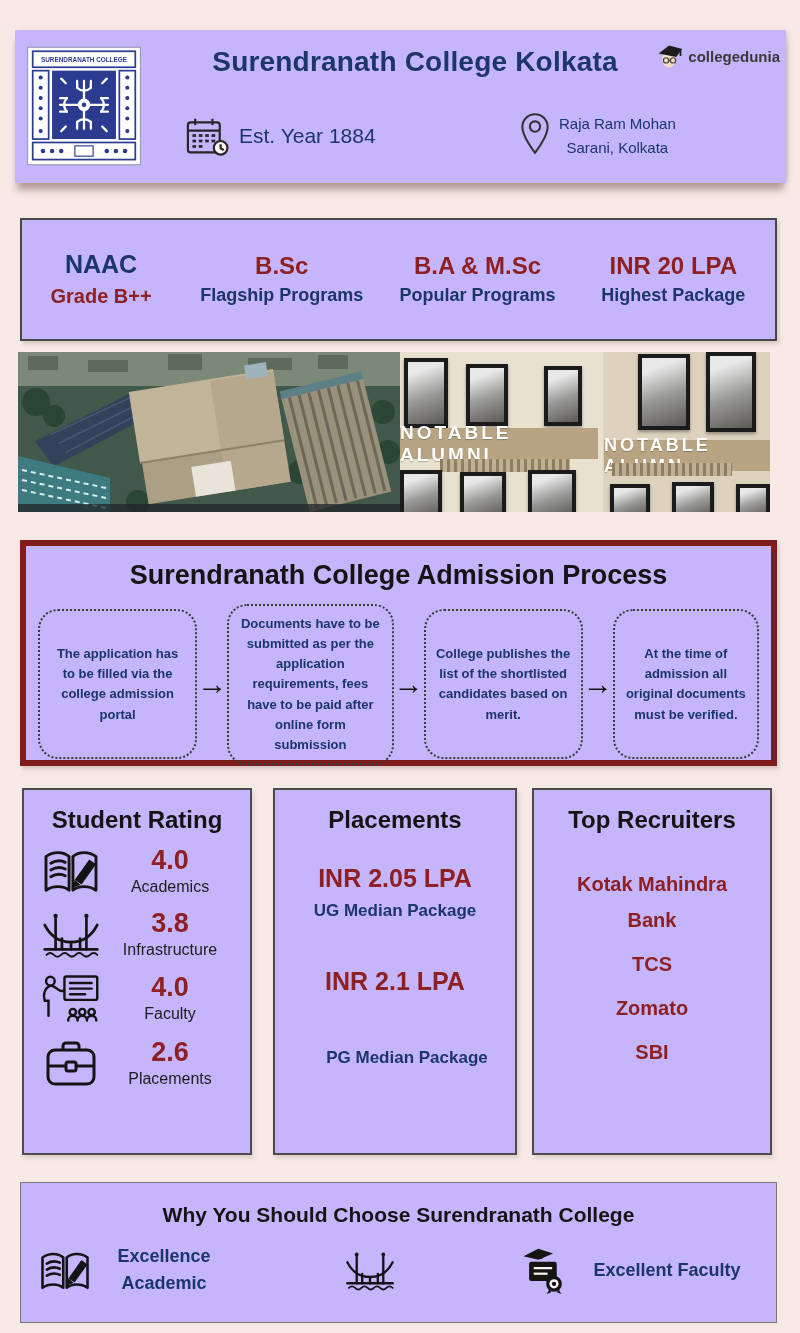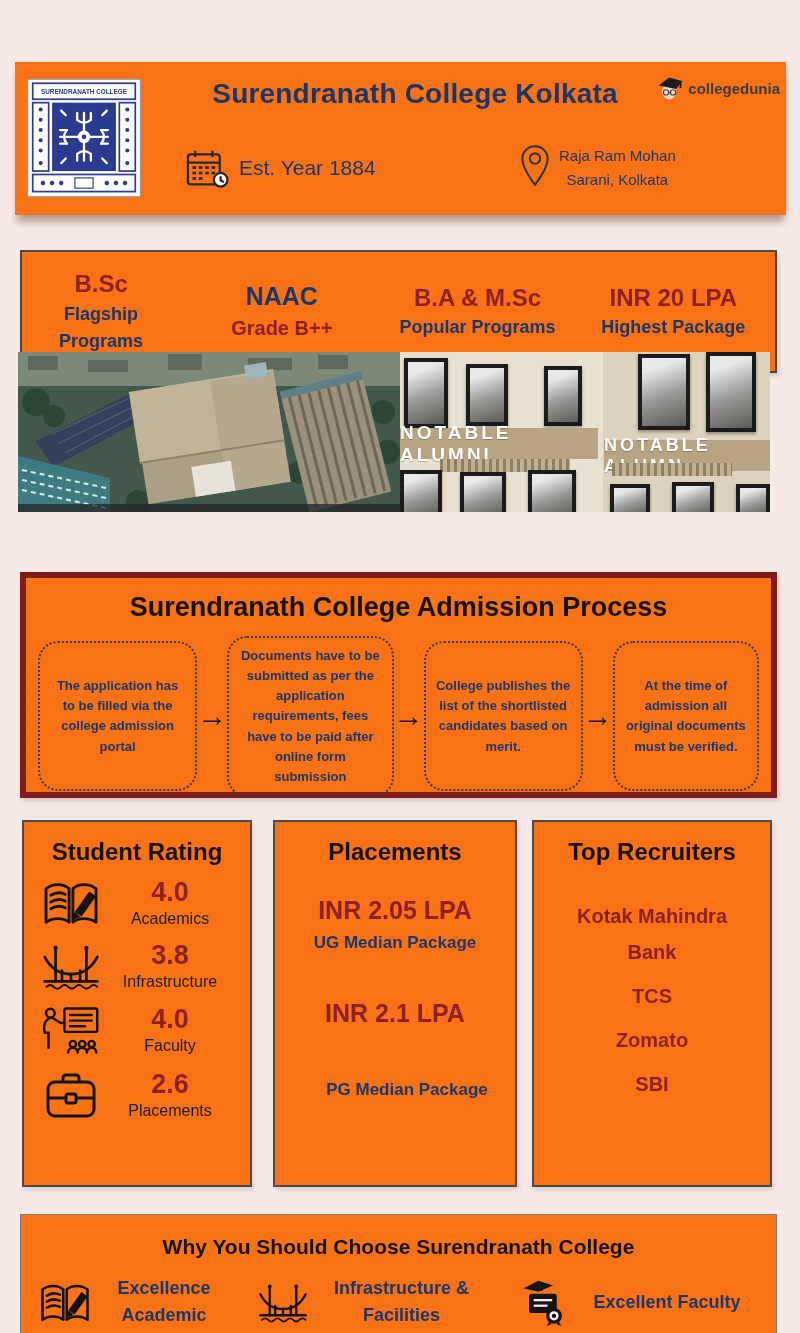--- a/index.html
+++ b/index.html
@@ -1,20 +1,20 @@
 <!DOCTYPE html>
 <html><head>
 <meta charset="utf-8">
 <style>
   * { margin:0; padding:0; box-sizing:border-box; }
   html,body { width:800px; }
   body { font-family:"Liberation Sans","DejaVu Sans",sans-serif; background:#f7eae6; }
   .page { position:relative; width:800px; height:1333px; background:#f7eae6; overflow:hidden; }
 
-  .card { position:absolute; background:#f97316;margin-top:32px; }
+  .card { position:absolute; background:#c4b5fd; }
 
   
   .header-card { left:15px; top:30px; width:771px; height:153px;
     box-shadow:0 9px 7px -2px rgba(130,95,90,.55), 3px 0 5px -2px rgba(130,95,90,.3); }
   .logo-box { position:absolute; left:12px; top:16px; width:114px; height:120px; }
   .page-title { position:absolute; left:150px; top:16px; width:500px; text-align:center;
     font-size:28px; font-weight:bold; color:#1c3667; letter-spacing:.2px; }
   .est-item { position:absolute; left:170px; top:86px; display:flex; align-items:center; gap:10px; }
   .est-label { font-size:21px; color:#1c3667; }
   .loc-item { position:absolute; left:505px; top:82px; display:flex; gap:9px; }
@@ -196,27 +196,27 @@
           <circle cx="11.5" cy="21" r="3" fill="none" stroke="#444" stroke-width="1.4"></circle>
           <circle cx="19.5" cy="21" r="3" fill="none" stroke="#444" stroke-width="1.4"></circle>
           <line x1="14.5" y1="21" x2="16.5" y2="21" stroke="#444" stroke-width="1.4"></line>
         </svg>
       </span>
       <span class="brand-text">collegedunia</span>
     </div>
   </div>
 
   <div class="card stats-card">
+    <div class="stat-cell flip">
+      <div class="stat-top">NAAC</div>
+      <div class="stat-bottom">Grade B++</div>
+    </div>
     <div class="stat-cell">
       <div class="stat-top">B.Sc</div>
       <div class="stat-bottom">Flagship Programs</div>
-    </div>
-    <div class="stat-cell flip">
-      <div class="stat-top">NAAC</div>
-      <div class="stat-bottom">Grade B++</div>
     </div>
     <div class="stat-cell">
       <div class="stat-top">B.A &amp; M.Sc</div>
       <div class="stat-bottom">Popular Programs</div>
     </div>
     <div class="stat-cell">
       <div class="stat-top">INR 20 LPA</div>
       <div class="stat-bottom">Highest Package</div>
     </div>
   </div>
@@ -438,21 +438,20 @@
             <circle cx="15" cy="6" r="2.4" fill="#141414" stroke="none"></circle>
               <circle cx="49" cy="6" r="2.4" fill="#141414" stroke="none"></circle>
             <path d="M3 16 C11 32 22 35 32 35 C42 35 53 32 61 16"></path>
             <line x1="22" y1="31" x2="22" y2="43"></line>
               <line x1="32" y1="35" x2="32" y2="43"></line>
               <line x1="42" y1="31" x2="42" y2="43"></line>
             <line x1="3" y1="43" x2="61" y2="43"></line>
             <path d="M5 49 q4 -4 8 0 t8 0 t8 0 t8 0 t8 0 t8 0 t8 0" stroke-width="2.2"></path>
           </svg>
         </span>
-        <span class="why-label wl2">Infrastructure &amp; Facilities</span>
       </div>
 
       <div class="why-item">
         <span class="icon">
           <svg width="52" height="48" viewBox="0 0 56 52">
             <path d="M8 11 L24 3 L40 8 L24 15 Z" fill="#141414"></path>
             <rect x="26" y="5" width="2.4" height="9" fill="#141414"></rect>
             <rect x="14" y="17" width="30" height="21" rx="2.5" fill="#141414"></rect>
             <g stroke="#fdf3f0" stroke-width="2.4">
                 <line x1="19" y1="24" x2="39" y2="24"></line>

